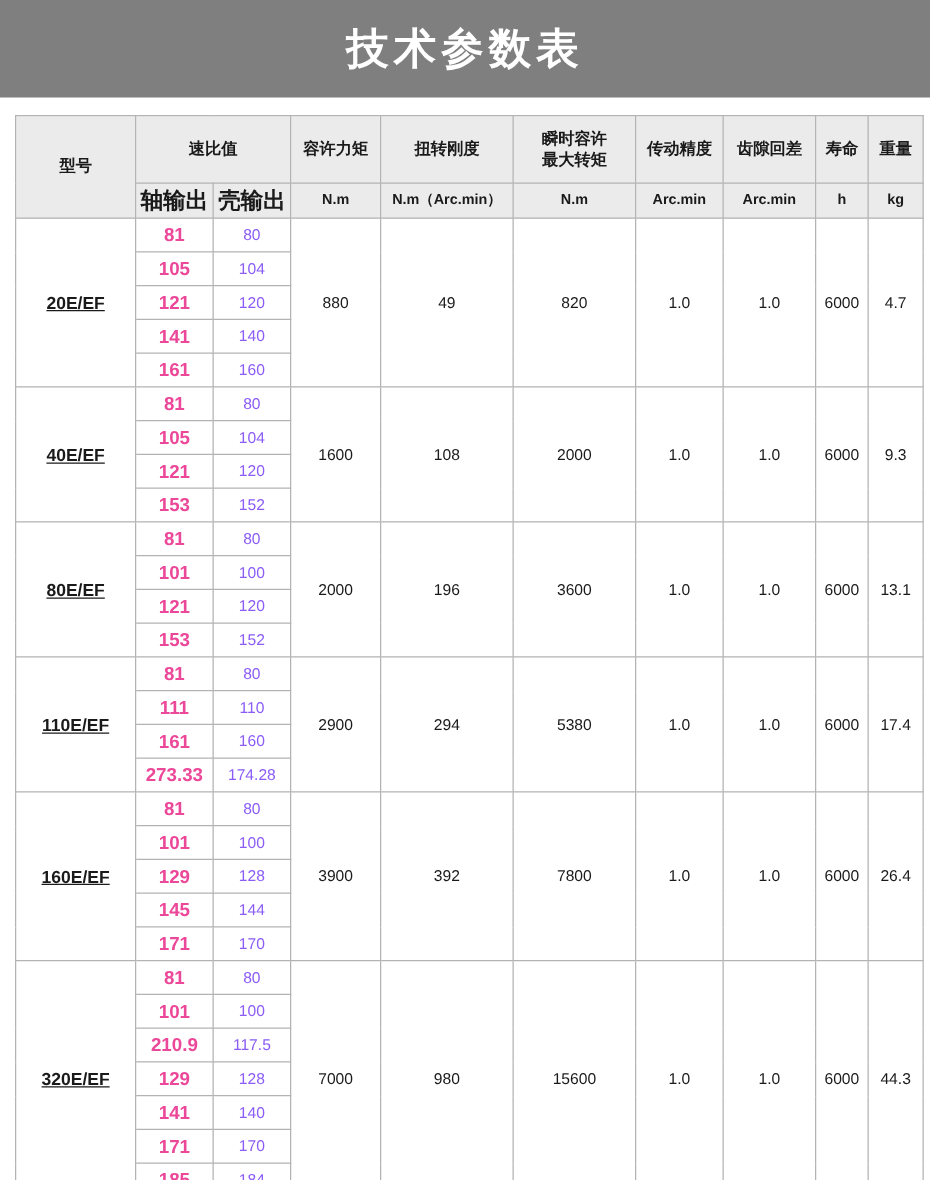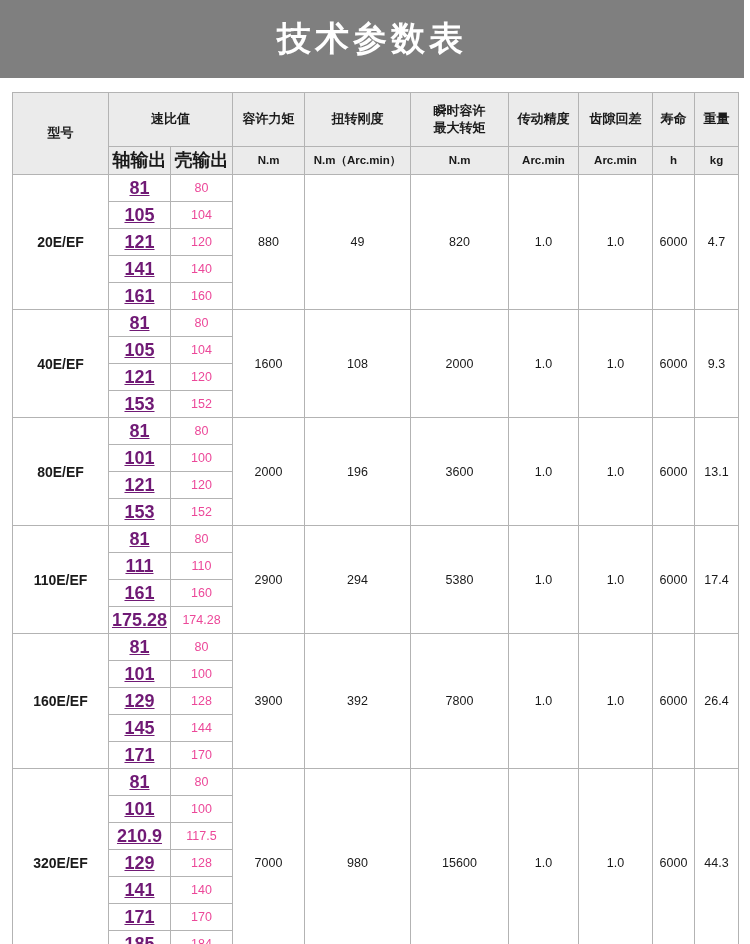--- a/index.html
+++ b/index.html
@@ -70,29 +70,29 @@
   .hdr-row1 { height: 54px; }
   .hdr-row2 { height: 28px; }
   
   tbody td {
     height: 26px;
     font-size: 12.5px;
   }
   td.model {
     font-weight: bold;
     font-size: 14px;
+    text-decoration: underline;
   }
   td.ratio-shaft {
-    color: #701a75;
-    font-weight: bold;
-    font-size: 18px;
-    text-decoration: underline;
+    color: #ec4899;
+    font-weight: bold;
+    font-size: 15px;
   }
   td.ratio-shell {
-    color: #ec4899;
+    color: #8b5cf6;
     font-size: 12.5px;
   }
   td.num {
     font-size: 12.5px;
   }
   
   col.c-model   { width: 96px; }
   col.c-shaft   { width: 62px; }
   col.c-shell   { width: 62px; }
   col.c-torque  { width: 72px; }
@@ -244,21 +244,21 @@
           </tr>
           <tr>
             <td class="ratio-shaft">111</td>
             <td class="ratio-shell">110</td>
           </tr>
           <tr>
             <td class="ratio-shaft">161</td>
             <td class="ratio-shell">160</td>
           </tr>
           <tr>
-            <td class="ratio-shaft">175.28</td>
+            <td class="ratio-shaft">273.33</td>
             <td class="ratio-shell">174.28</td>
           </tr>
           <tr>
             <td class="model" rowspan="5">160E/EF</td>
             <td class="ratio-shaft">81</td>
             <td class="ratio-shell">80</td>
             <td class="num" rowspan="5">3900</td>
             <td class="num" rowspan="5">392</td>
             <td class="num" rowspan="5">7800</td>
             <td class="num" rowspan="5">1.0</td>

